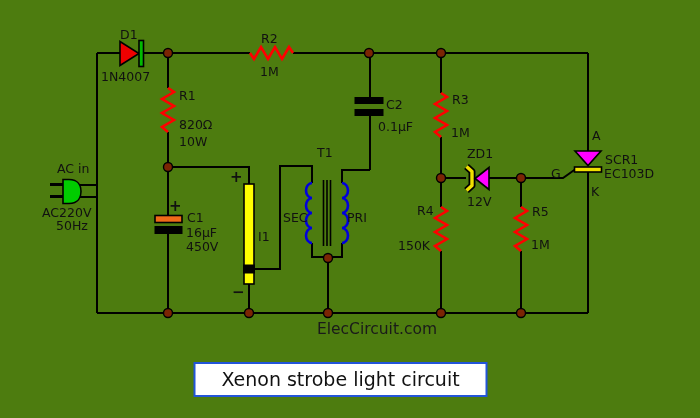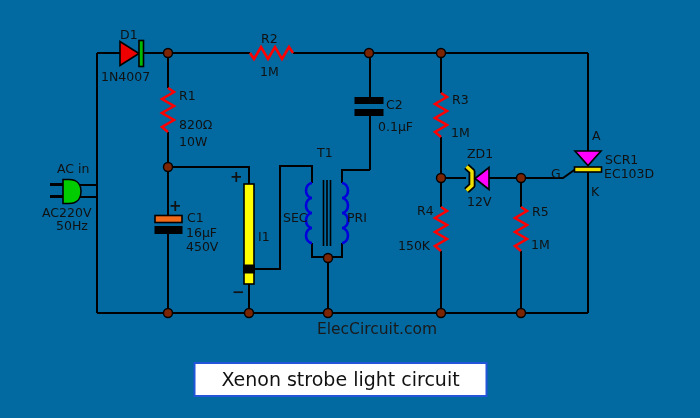--- a/index.html
+++ b/index.html
@@ -1,16 +1,16 @@
 <!DOCTYPE html>
 <html><head>
 <meta charset="utf-8">
 <style>
   html,body{margin:0;padding:0;background:#ffffff;}
-  .stage{position:relative;width:700px;height:418px;background:#0369a1;overflow:hidden;}
+  .stage{position:relative;width:700px;height:418px;background:#4d7c0f;overflow:hidden;}
   svg{display:block;}
   .wire{fill:none;stroke:#000;stroke-width:2;}
   .prong{fill:none;stroke:#000;stroke-width:3;}
   .zig{fill:none;stroke-width:2.6;stroke-linejoin:miter;stroke-linecap:butt;}
   .coil{fill:none;stroke-width:2.6;}
   .core{fill:none;stroke:#000;stroke-width:1.6;}
   .oln{stroke:#000;stroke-width:1.6;}
   .dot{stroke:#000;stroke-width:1.4;}
   .blk{fill:#000;stroke:#000;stroke-width:1;}
   .zbar-u{fill:none;stroke:#000;stroke-width:7;stroke-linejoin:round;}

